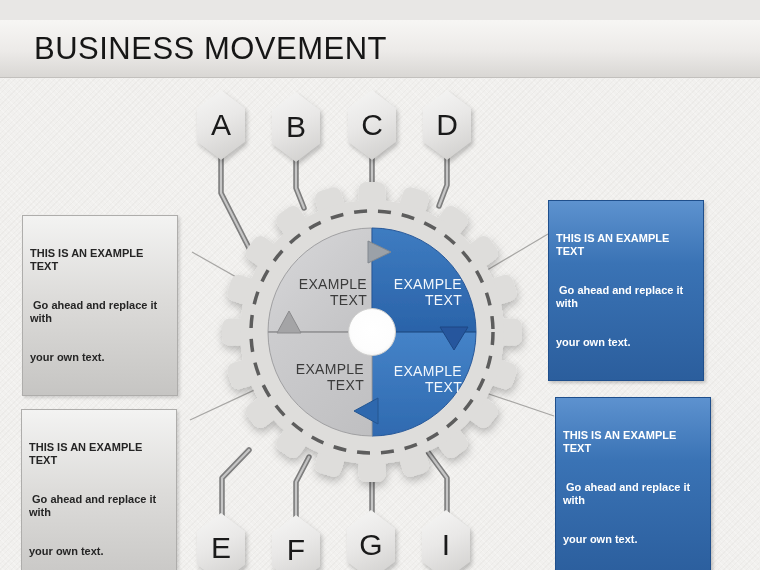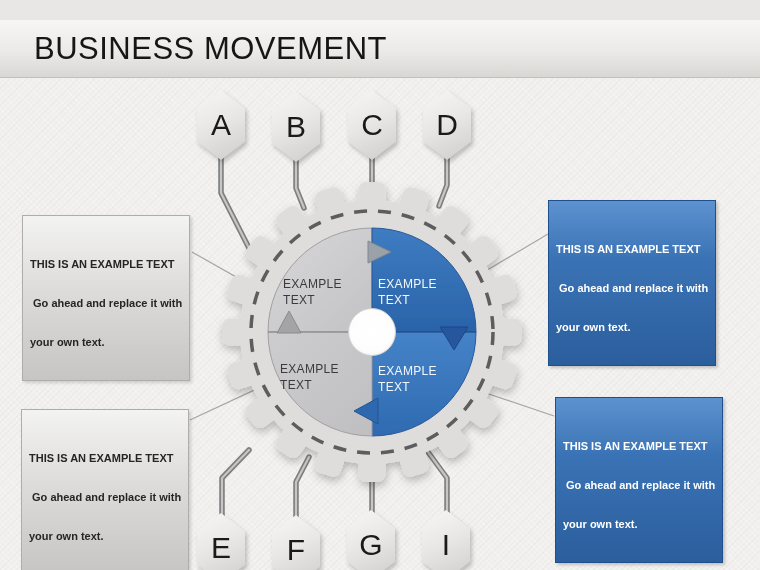--- a/index.html
+++ b/index.html
@@ -34,38 +34,38 @@
   .hex .hex-shape{
     width:100%;height:100%;
     clip-path:polygon(50% 0, 100% 26%, 100% 74%, 50% 100%, 0 74%, 0 26%);
     background:linear-gradient(155deg,#f6f6f5 0%,#e9e8e7 45%,#cecdcb 100%);
     display:flex;align-items:center;justify-content:center;
   }
   .hex .hex-letter{
     font-size:30px;color:#1a1a1a;font-weight:400;
   }
   .callout{
-    position:absolute;width:168px;box-sizing:border-box;
-    padding:16px 6px 5px 7px;
+    position:absolute;width:156px;box-sizing:border-box;
+    padding:5px 6px 5px 7px;
     font-size:11px;line-height:13px;font-weight:700;
     white-space:pre-wrap;
   }
   .callout.gray{
     background:linear-gradient(180deg,#f3f3f2 0%,#dddcda 45%,#c6c5c3 100%);
     border:1px solid #aeadab;color:#252525;
     box-shadow:2px 2px 3px rgba(0,0,0,0.15);
   }
   .callout.blue{
     background:linear-gradient(180deg,#5d92cf 0%,#3a73b5 35%,#2b5e9d 100%);
     border:1px solid #1f4f8c;color:#ffffff;
     box-shadow:2px 2px 3px rgba(0,0,0,0.2);
   }
   .quad-label{
-    position:absolute;width:84px;text-align:left;
-    font-size:12px;line-height:16px;letter-spacing:0.3px;
+    position:absolute;width:84px;text-align:right;
+    font-size:14px;line-height:16px;letter-spacing:0.3px;
   }
   .quad-label.dark{color:#3b3b3b;}
   .quad-label.light{color:#f2f7fc;}
 </style>
 </head>
 <body>
 
 <div class="stage">
 
   <svg class="layer" width="760" height="570" viewBox="0 0 760 570">

